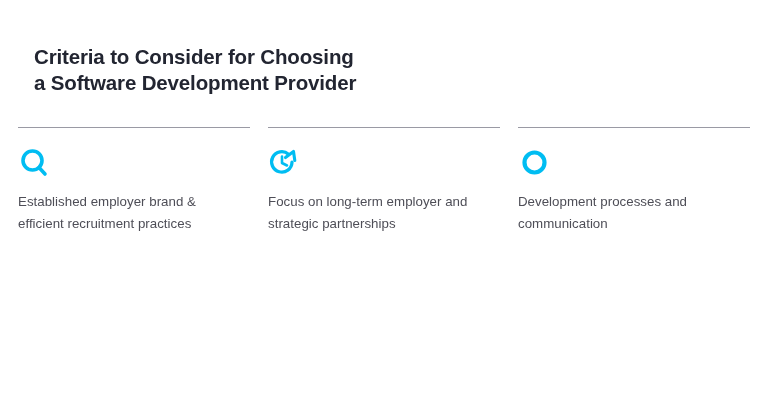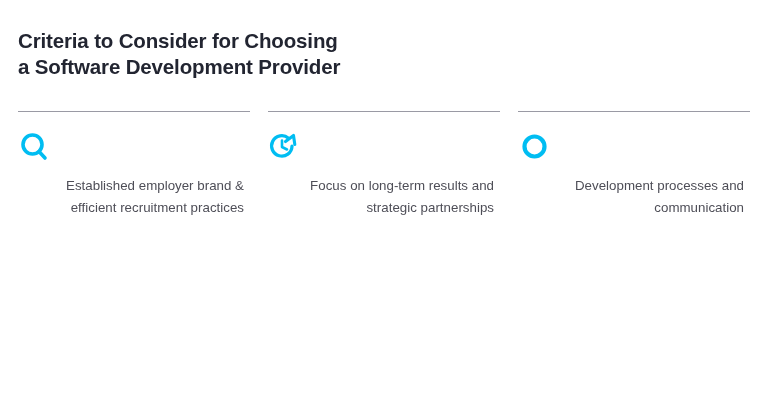--- a/index.html
+++ b/index.html
@@ -14,21 +14,21 @@
     overflow: hidden;
   }
   .page {
     position: relative;
     width: 768px;
     height: 402px;
     box-sizing: border-box;
     padding: 0 18px;
   }
   .page-title {
-    margin: 0;
+    margin: 16px;
     padding-top: 28px;
     font-size: 20.5px;
     line-height: 26px;
     font-weight: bold;
     color: #222531;
     letter-spacing: -0.15px;
   }
   .page-title .title-line {
     display: block;
   }
@@ -59,21 +59,20 @@
   }
   .icon-wrap svg {
     display: block;
   }
   .criterion-text {
     font-size: 13.3px;
     line-height: 21.5px;
     color: #4e4e57;
     letter-spacing: 0.02px;
     max-width: 226px;
-    text-align: right;
   }
 </style>
 </head>
 <body>
 
 <div class="page">
 
   <h1 class="page-title">
     <span class="title-line">Criteria to Consider for Choosing</span>
     <span class="title-line">a Software Development Provider</span>
@@ -94,21 +93,21 @@
 
     <div class="criterion">
       <div class="divider"></div>
       <span class="icon-wrap">
         <svg width="34" height="32" viewBox="0 0 34 32">
           <path d="M20.5 7.2 A10.2 10.2 0 1 0 24 15.2" fill="none" stroke="#00bdf2" stroke-width="3.3" stroke-linecap="round"></path>
           <path d="M14 9.5 L14 16 L19 18.5" fill="none" stroke="#00bdf2" stroke-width="2.6" stroke-linecap="round" stroke-linejoin="round"></path>
           <path d="M17.5 10.5 L25.5 4.5 L26.8 13.5" fill="none" stroke="#00bdf2" stroke-width="3.1" stroke-linecap="round" stroke-linejoin="round"></path>
         </svg>
       </span>
-      <div class="criterion-text">Focus on long-term results and strategic partnerships</div>
+      <div class="criterion-text">Focus on long-term employer and strategic partnerships</div>
     </div>
 
 
 
 
     <div class="criterion">
       <div class="divider"></div>
       <span class="icon-wrap">
         <svg width="34" height="32" viewBox="0 0 34 32">
           <circle cx="16.5" cy="15.5" r="10" fill="none" stroke="#00bdf2" stroke-width="4.2"></circle>

